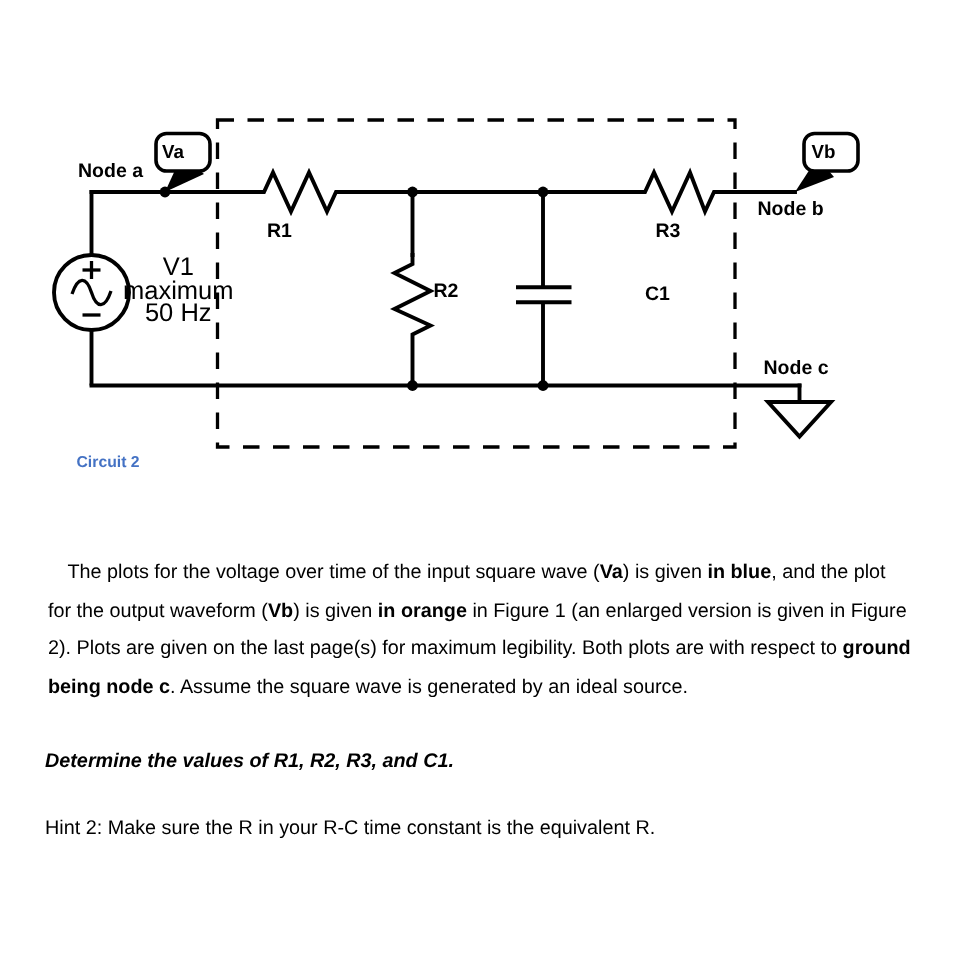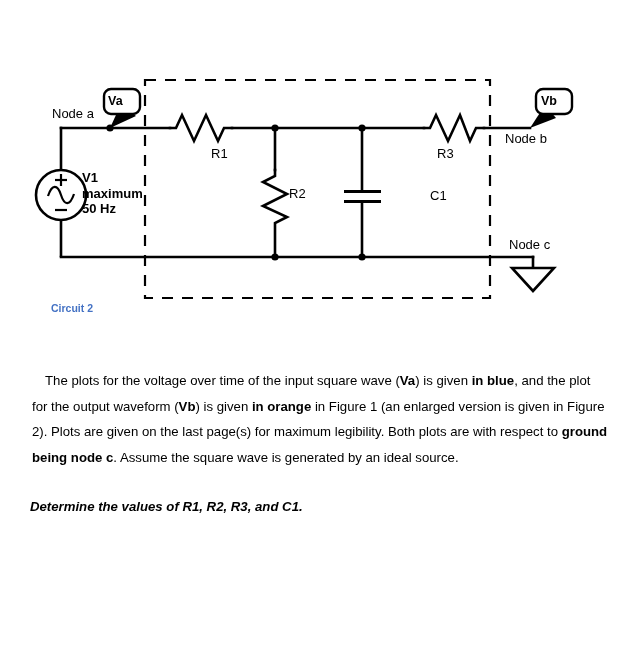--- a/index.html
+++ b/index.html
@@ -28,44 +28,45 @@
   #circuit-svg {
     position: absolute;
     left: 0;
     top: 0;
     display: block;
   }
 
   .circuit-label {
     position: absolute;
     font-family: "Liberation Sans", sans-serif;
-    font-weight: normal;
+    font-weight: bold;
     font-size: 13px;
     line-height: 15px;
     color: #000;
     white-space: nowrap;
   }
 
   #lbl-node-a { left: 52px;  top: 106px; }
   #lbl-node-b { left: 505px; top: 131px; }
   #lbl-node-c { left: 509px; top: 237px; }
-  #lbl-r1     { left: 178px; top: 146px; margin-left: 33px; }
+  #lbl-r1     { left: 178px; top: 146px; }
   #lbl-r2     { left: 289px; top: 186px; }
   #lbl-r3     { left: 437px; top: 146px; }
   #lbl-c1     { left: 388px; top: 188px; margin-left: 42px; }
 
   #src-label {
     position: absolute;
     left: 82px;
     top: 170px;
     font-family: "Liberation Sans", sans-serif;
-    font-weight: bold;
-    font-size: 13px;
+    font-weight: normal;
+    font-size: 17px;
     line-height: 15.5px;
     white-space: nowrap;
+    text-align: center;
   }
 
   .probe-text {
     position: absolute;
     font-family: "Liberation Sans", sans-serif;
     font-weight: bold;
     font-size: 12.5px;
     color: #000;
   }
   #probe-va-text { left: 108px; top: 94px; }
@@ -213,13 +214,14 @@
   <div id="circuit-caption">Circuit 2</div>
 </div>
 
 <div id="body-text">
 
   <p id="intro-paragraph"><span>The plots for the voltage over time of the input square wave (</span><b class="em">Va</b><span>) is given </span><b class="em">in blue</b><span>, and the plot for the output waveform (</span><b class="em">Vb</b><span>) is given </span><b class="em">in orange</b><span> in Figure 1 (an enlarged version is given in Figure 2). Plots are given on the last page(s) for maximum legibility. Both plots are with respect to </span><b class="em">ground being node c</b><span>. Assume the square wave is generated by an ideal source.</span></p>
 
   <p id="determine-line">Determine the values of R1, R2, R3, and C1.</p>
 
 
+  <p id="hint-2">Hint 2: Make sure the R in your R-C time constant is the equivalent R.</p>
 </div>
 
 </body></html>

